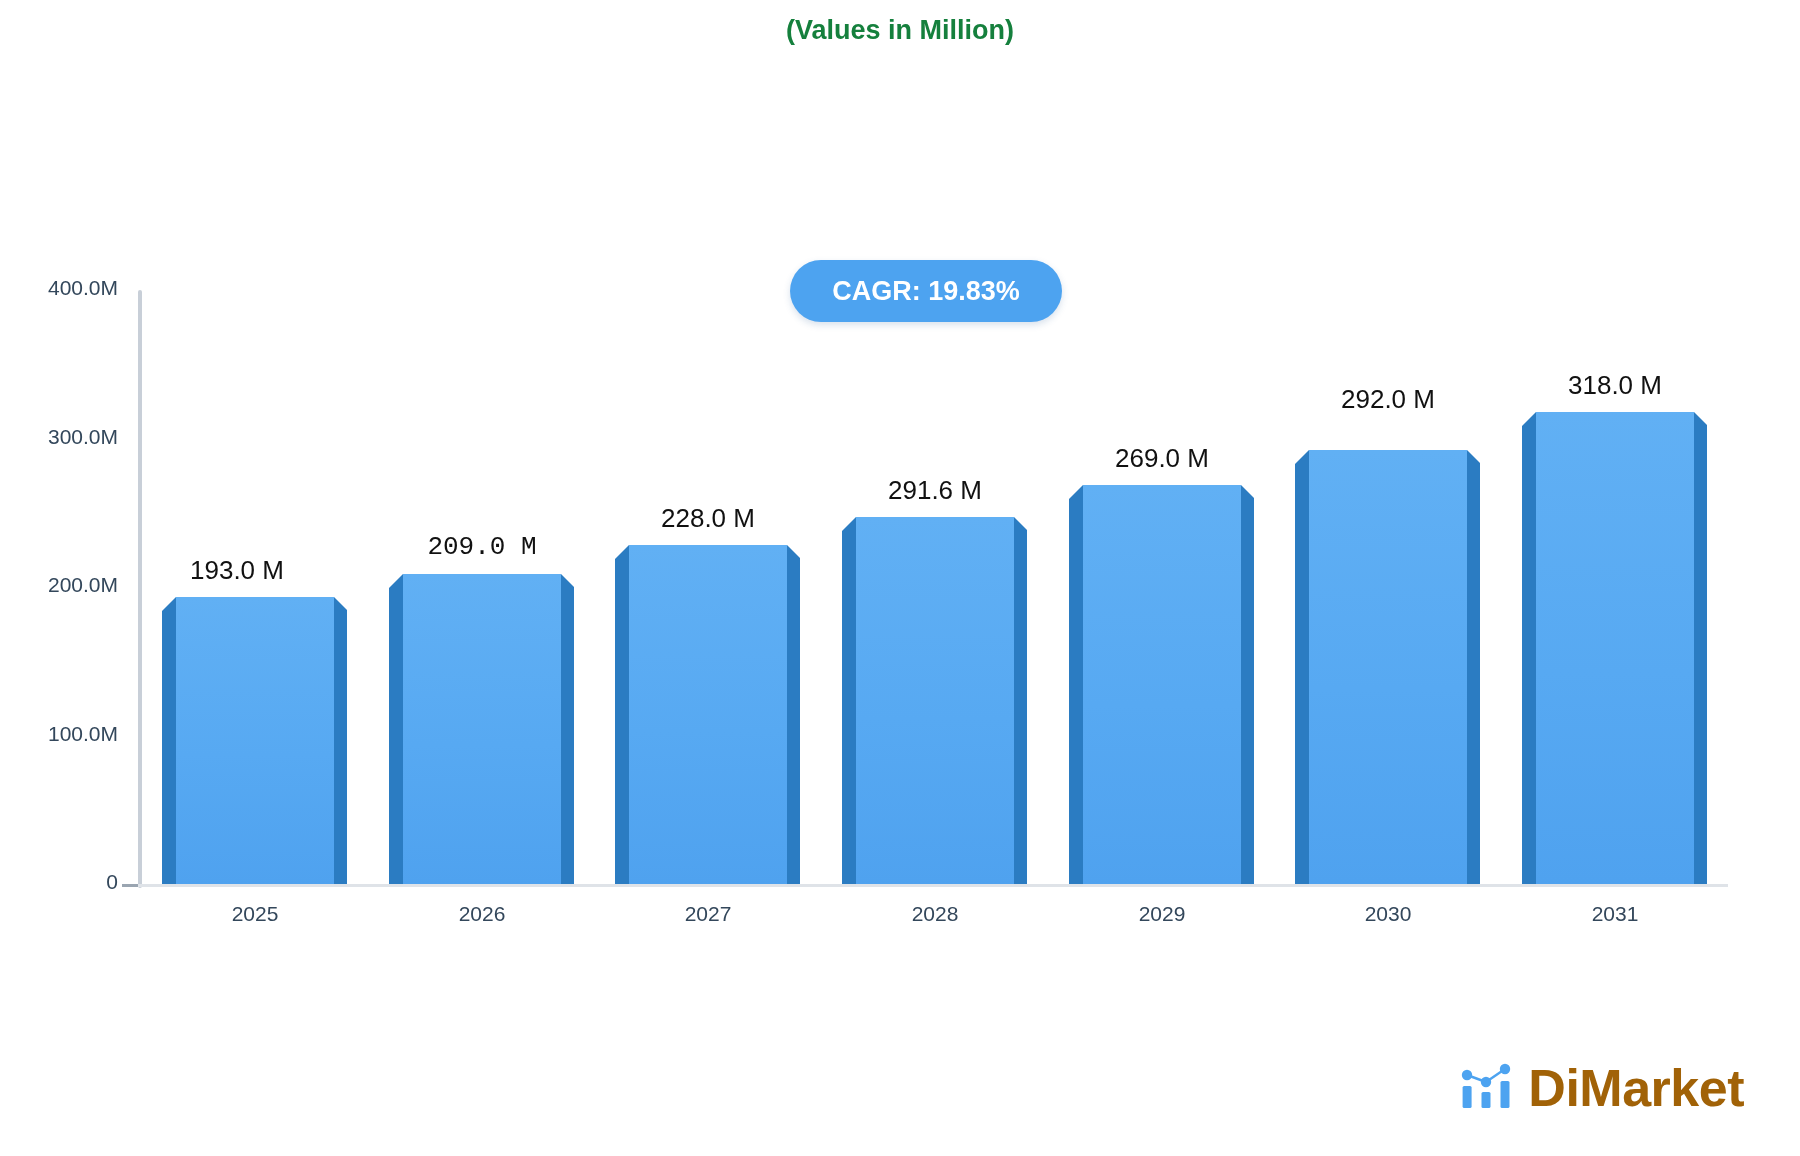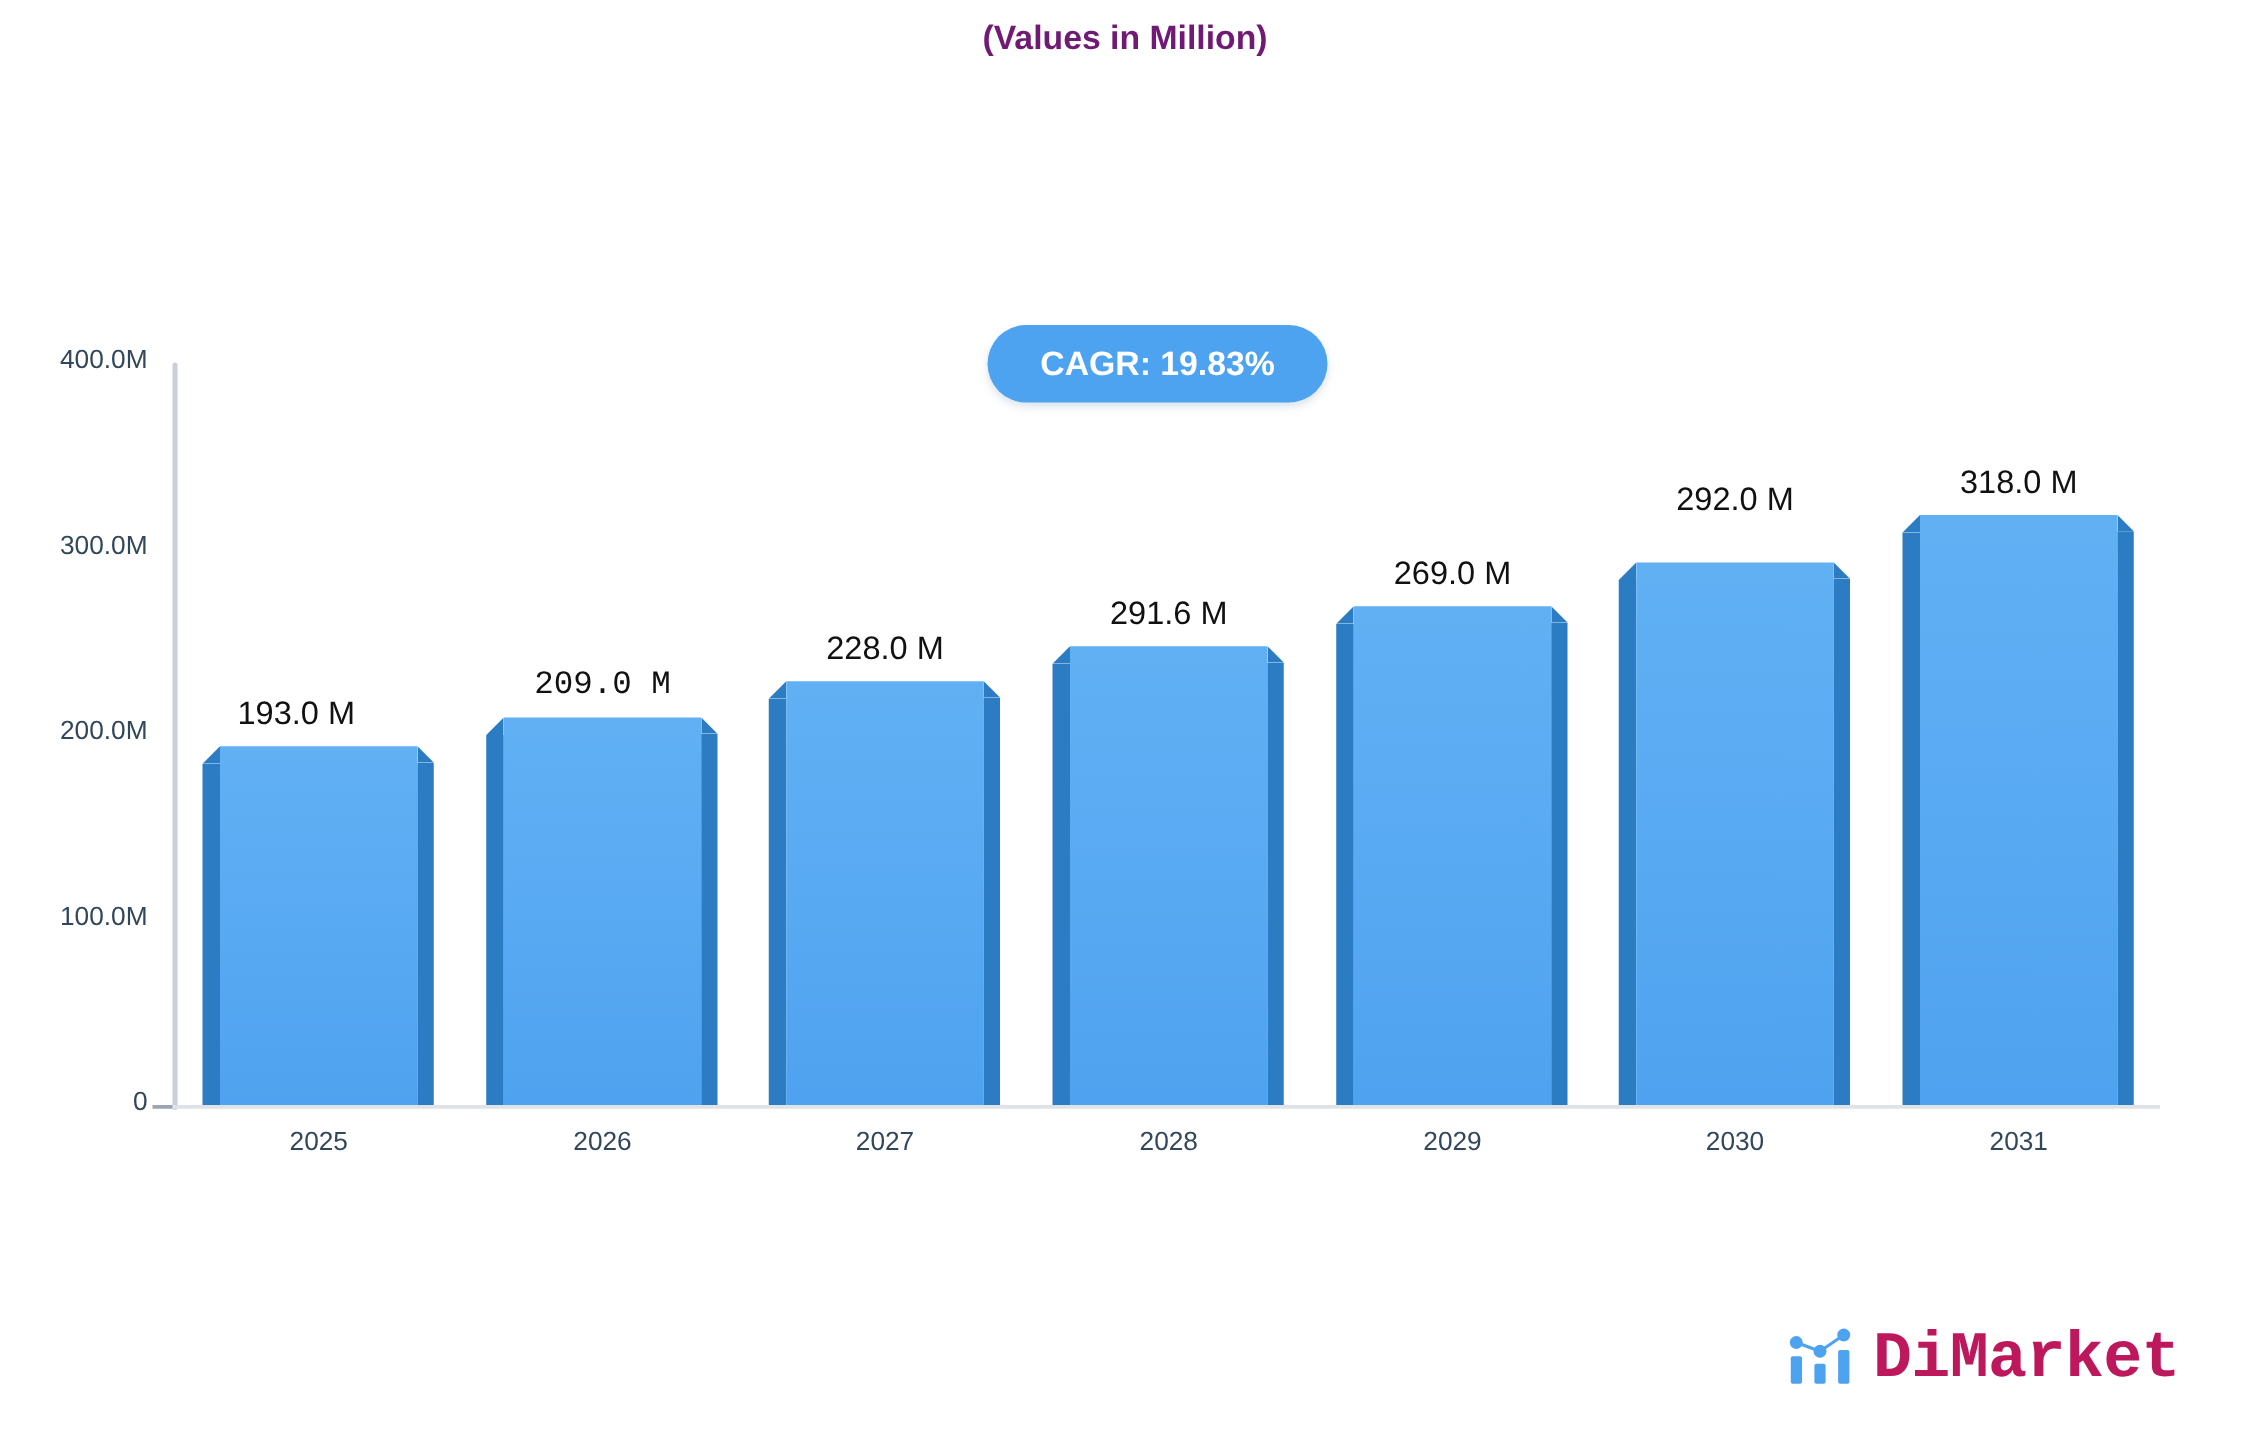--- a/index.html
+++ b/index.html
@@ -30,21 +30,21 @@
     font-weight: bold;
     color: #0d1b2a;
     letter-spacing: -0.2px;
     line-height: 1.25;
   }
   .chart-subtitle {
     margin: 0;
     padding-top: 15px;
     font-size: 27px;
     font-weight: bold;
-    color: #701a75;
+    color: #15803d;
   }
 
   
   .cagr-badge {
     position: absolute;
     left: 790px;
     top: 260px;
     width: 272px;
     height: 62px;
     border-radius: 31px;
@@ -165,24 +165,24 @@
   
   .logo {
     position: absolute;
     right: 56px;
     bottom: 42px;
     display: flex;
     align-items: center;
     gap: 14px;
   }
   .logo-text {
-    font-family: Liberation Mono, monospace;
+    font-family: Liberation Sans, sans-serif;
     font-size: 52px;
     font-weight: bold;
-    color: #be185d;
+    color: #a16207;
     letter-spacing: -0.5px;
     line-height: 1;
   }
 </style>
 </head>
 <body>
 
 <div class="header">
   <div class="chart-subtitle">(Values in Million)</div>
 </div>

